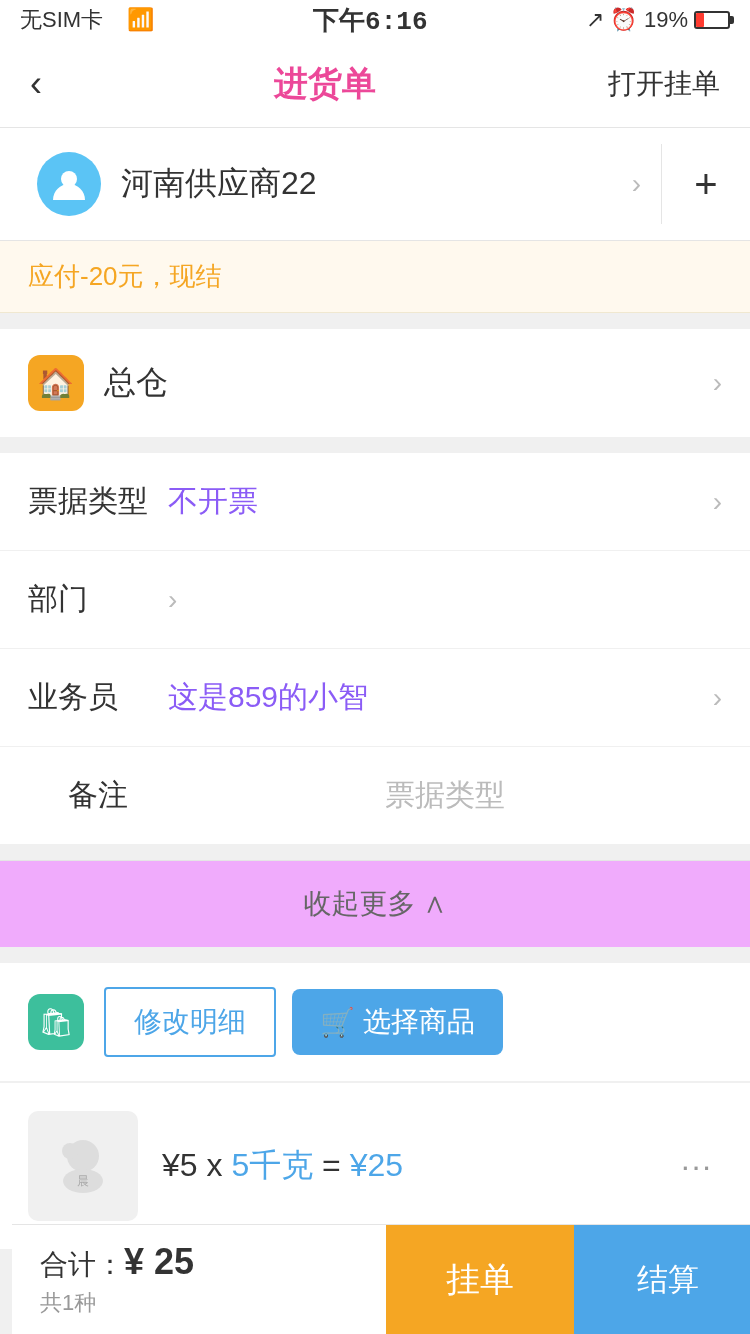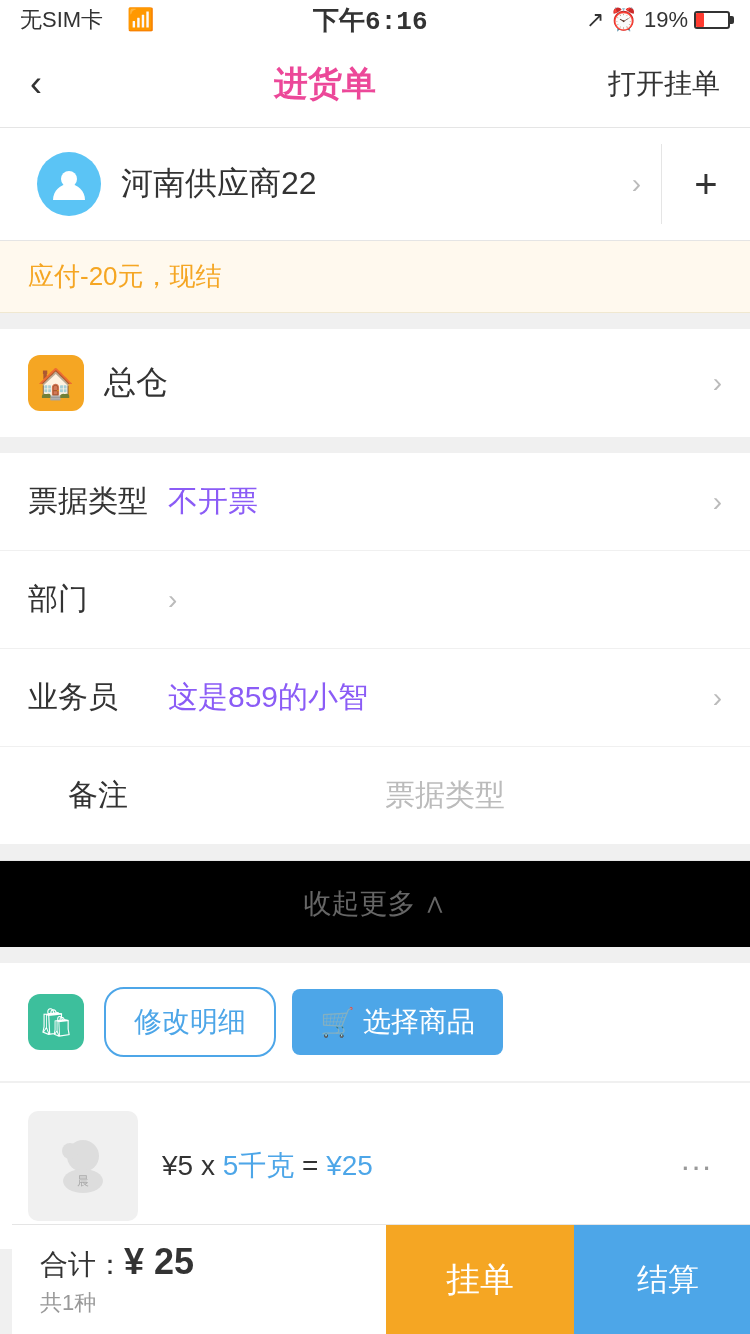--- a/index.html
+++ b/index.html
@@ -214,21 +214,21 @@
       flex: 1;
       font-size: 30px;
       color: #8b5cf6;
     }
     .form-value.placeholder {
       color: #bbb;
     }
 
     
     .collapse-bar {
-      background: #000000;
+      background: #f0abfc;
       display: flex;
       align-items: center;
       justify-content: center;
       padding: 24px 0;
       border-top: 1px solid #e5e5e5;
       cursor: pointer;
     }
     .collapse-text {
       font-size: 28px;
       color: #666;
@@ -258,21 +258,21 @@
     }
     .products-count {
       flex: 1;
       font-size: 30px;
       color: #333;
     }
     .btn-modify {
       border: 2px solid #4da6e8;
       color: #4da6e8;
       background: #fff;
-      border-radius: 20px;
+      border-radius: 4px;
       padding: 14px 28px;
       font-size: 28px;
       cursor: pointer;
       margin-right: 16px;
     }
     .btn-select {
       background: #4da6e8;
       color: #fff;
       border: none;
       border-radius: 8px;
@@ -305,21 +305,21 @@
     }
     .product-info {
       flex: 1;
     }
     .product-name {
       font-size: 30px;
       color: #333;
       margin-bottom: 12px;
     }
     .product-price {
-      font-size: 28px;
+      font-size: 32px;
       color: #333;
     }
     .product-price-highlight {
       color: #4da6e8;
     }
     .product-more {
       font-size: 32px;
       color: #999;
       padding: 10px;
       cursor: pointer;

